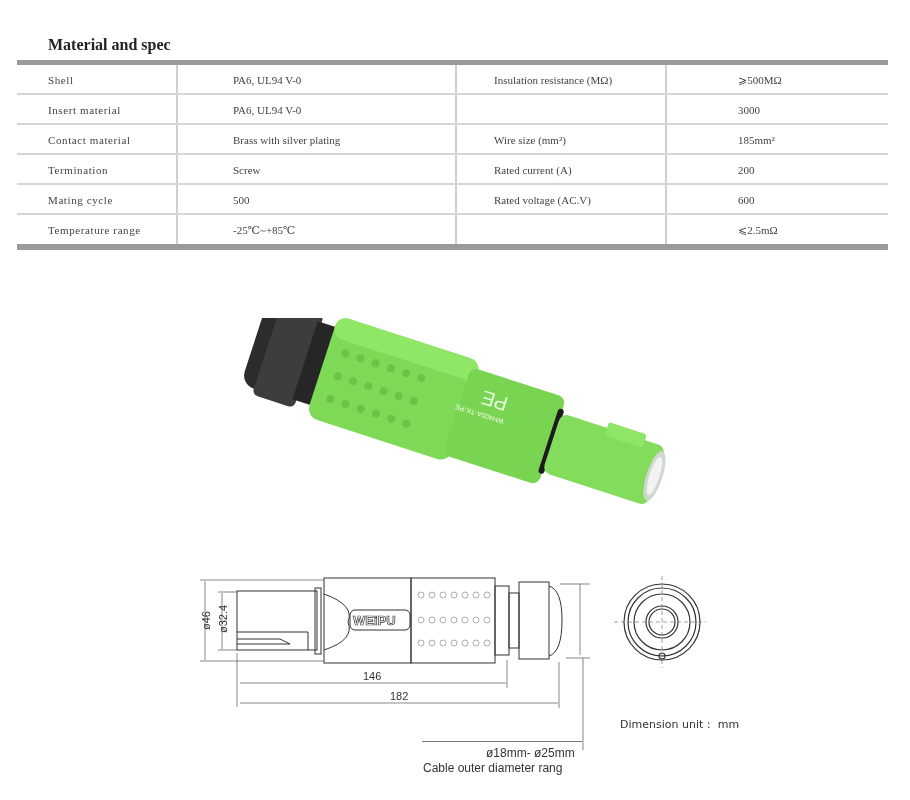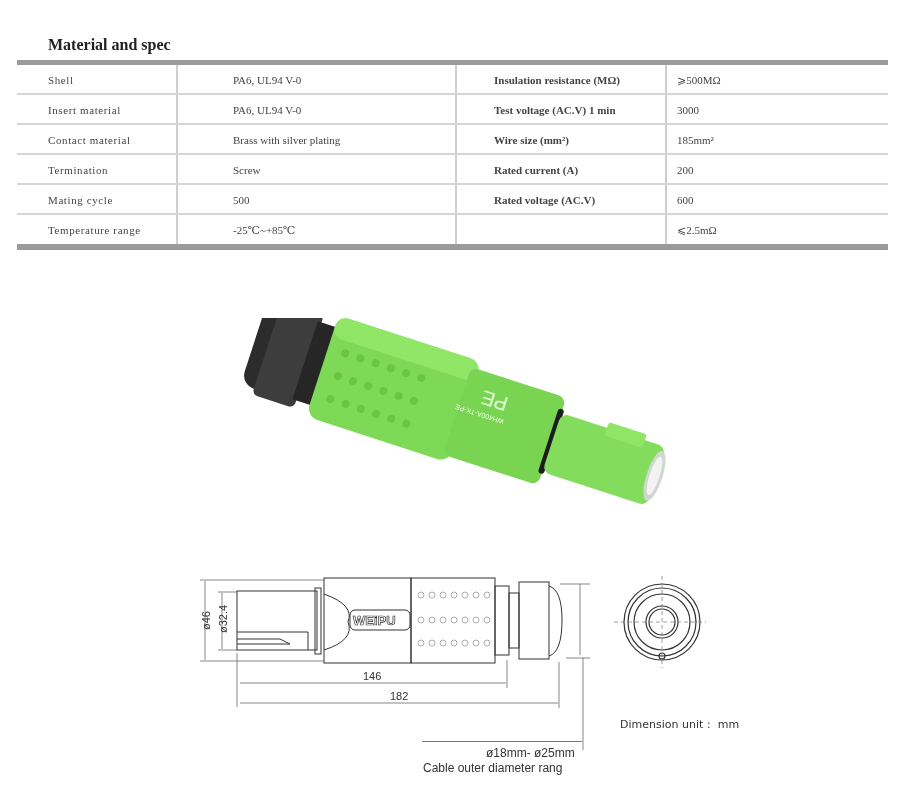--- a/index.html
+++ b/index.html
@@ -6,22 +6,22 @@
   body { width:910px; height:800px; position:relative; overflow:hidden;
          font-family:"Liberation Serif", "DejaVu Serif", serif; color:#333; }
   .title { position:absolute; left:48px; top:36px; font-size:16px; font-weight:bold; color:#222; }
   .bar-top { position:absolute; left:17px; top:60px; width:871px; height:5px; background:#9a9a9a; }
   .bar-bot { position:absolute; left:17px; top:244px; width:871px; height:6px; background:#9a9a9a; }
   .row { position:absolute; left:17px; width:871px; height:30px; border-bottom:2px solid #d6d6d6; box-sizing:border-box; }
   .row.last { border-bottom:none; }
   .cell { position:absolute; top:0; height:30px; line-height:30px; font-size:11px; color:#444; white-space:nowrap; }
   .c1 { left:31px; letter-spacing:0.6px; }
   .c2 { left:188px;margin-left:28px; }
-  .c3 { left:477px;font-weight:bold; }
-  .c4 { left:660px; }
+  .c3 { left:477px; }
+  .c4 { left:721px; }
   .vline { position:absolute; top:65px; height:179px; width:2px; background:#cfcfcf; }
   .photo { position:absolute; left:230px; top:318px; width:470px; height:220px; }
   .drawing { position:absolute; left:180px; top:560px; width:420px; height:190px; }
   .front { position:absolute; left:600px; top:560px; width:110px; height:110px; }
   .dim-text { font-family:"Liberation Sans", "DejaVu Sans", sans-serif; font-size:11px; fill:#333; }
   .cable-note { position:absolute; left:423px; top:710px; font-family:"Liberation Sans","DejaVu Sans",sans-serif;
                 font-size:12px; color:#333; line-height:15px; }
   .cable-note .l1 { padding-left:63px;margin-top:36px; }
   .dim-unit { position:absolute; left:620px; top:717px; font-family:"DejaVu Sans","Liberation Sans",sans-serif;
               font-size:11px; color:#333; }
@@ -39,21 +39,20 @@
 
   <div class="row" style="top:65px">
     <span class="cell c1">Shell</span>
     <span class="cell c2">PA6, UL94  V-0</span>
     <span class="cell c3">Insulation resistance (MΩ)</span>
     <span class="cell c4">⩾500MΩ</span>
   </div>
   <div class="row" style="top:95px">
     <span class="cell c1">Insert material</span>
     <span class="cell c2">PA6, UL94  V-0</span>
-    <span class="cell c3">Test voltage (AC.V) 1 min</span>
     <span class="cell c4">3000</span>
   </div>
   <div class="row" style="top:125px">
     <span class="cell c1">Contact material</span>
     <span class="cell c2">Brass with silver plating</span>
     <span class="cell c3">Wire size (mm²)</span>
     <span class="cell c4">185mm²</span>
   </div>
   <div class="row" style="top:155px">
     <span class="cell c1">Termination</span>

